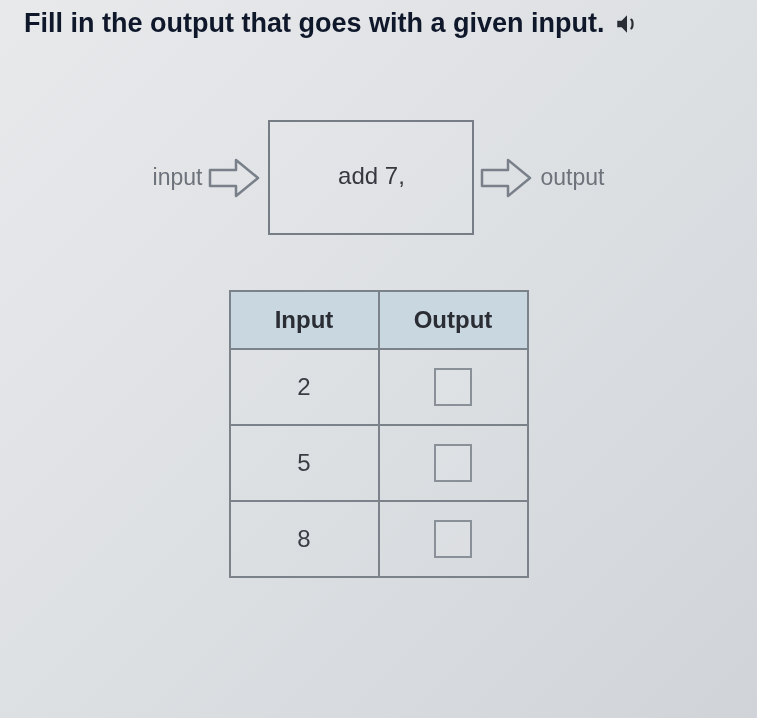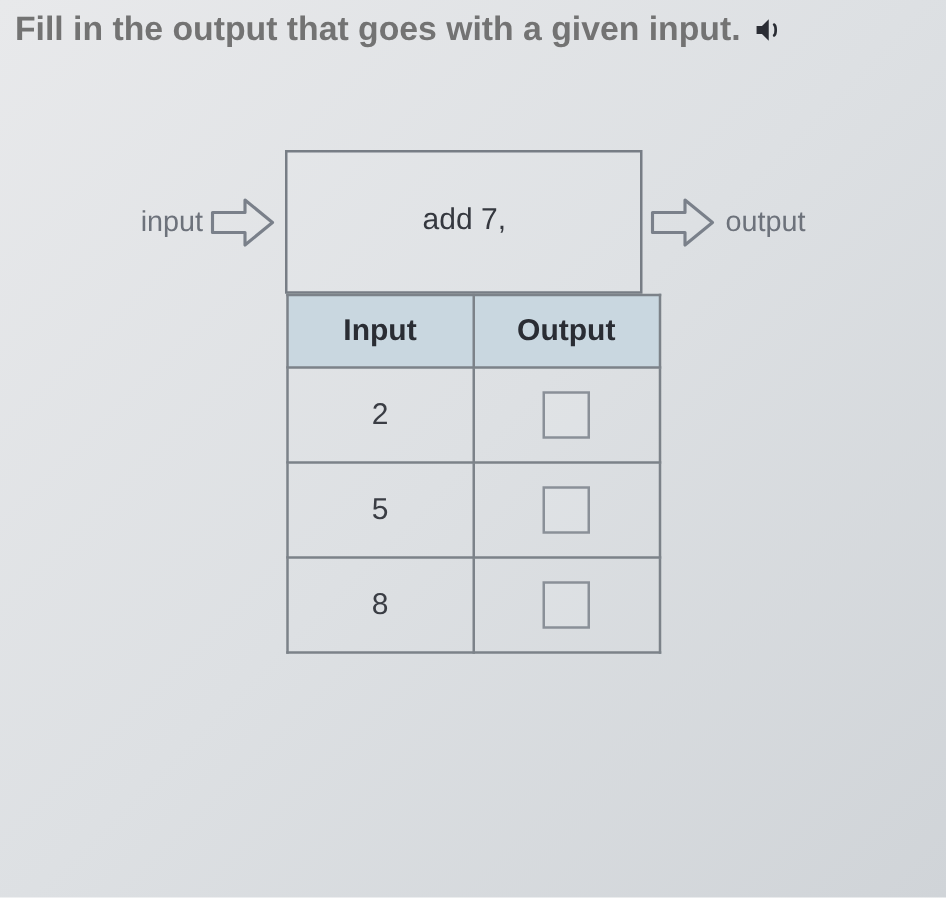--- a/index.html
+++ b/index.html
@@ -12,39 +12,40 @@
     height: 718px;
     background: linear-gradient(135deg, #e8e9eb 0%, #dde0e3 50%, #d0d4d8 100%);
     font-family: -apple-system, BlinkMacSystemFont, "Segoe UI", Arial, sans-serif;
     color: #2a2d34;
     overflow: hidden;
   }
   .question-bar {
     display: flex;
     align-items: center;
     gap: 10px;
-    padding: 8px 12px 16px 12px;
+    padding: 8px 12px 16px 24px;
     font-size: 27px;
     font-weight: 600;
-    color: #737373;
+    color: #0f172a;
   }
   .speaker {
     width: 26px;
     height: 26px;
     cursor: pointer;
   }
   .speaker svg {
     width: 100%;
     height: 100%;
     fill: #2a2d34;
   }
   .content {
     display: flex;
     flex-direction: column;
     align-items: center;
+    gap: 55px;
     padding-top: 65px;
   }
   .machine {
     display: flex;
     align-items: center;
     gap: 6px;
   }
   .io-label {
     font-size: 23px;
     color: #6d727b;
@@ -52,21 +53,21 @@
   .arrow {
     width: 54px;
     height: 44px;
   }
   .arrow svg {
     width: 100%;
     height: 100%;
   }
   .rule-box {
     border: 2px solid #777d85;
-    width: 286px;
+    width: 206px;
     height: 115px;
     display: flex;
     flex-direction: column;
     align-items: center;
     justify-content: center;
     font-size: 24px;
     color: #35383f;
     background: rgba(255,255,255,0.05);
   }
   .rule-box .line1 {

